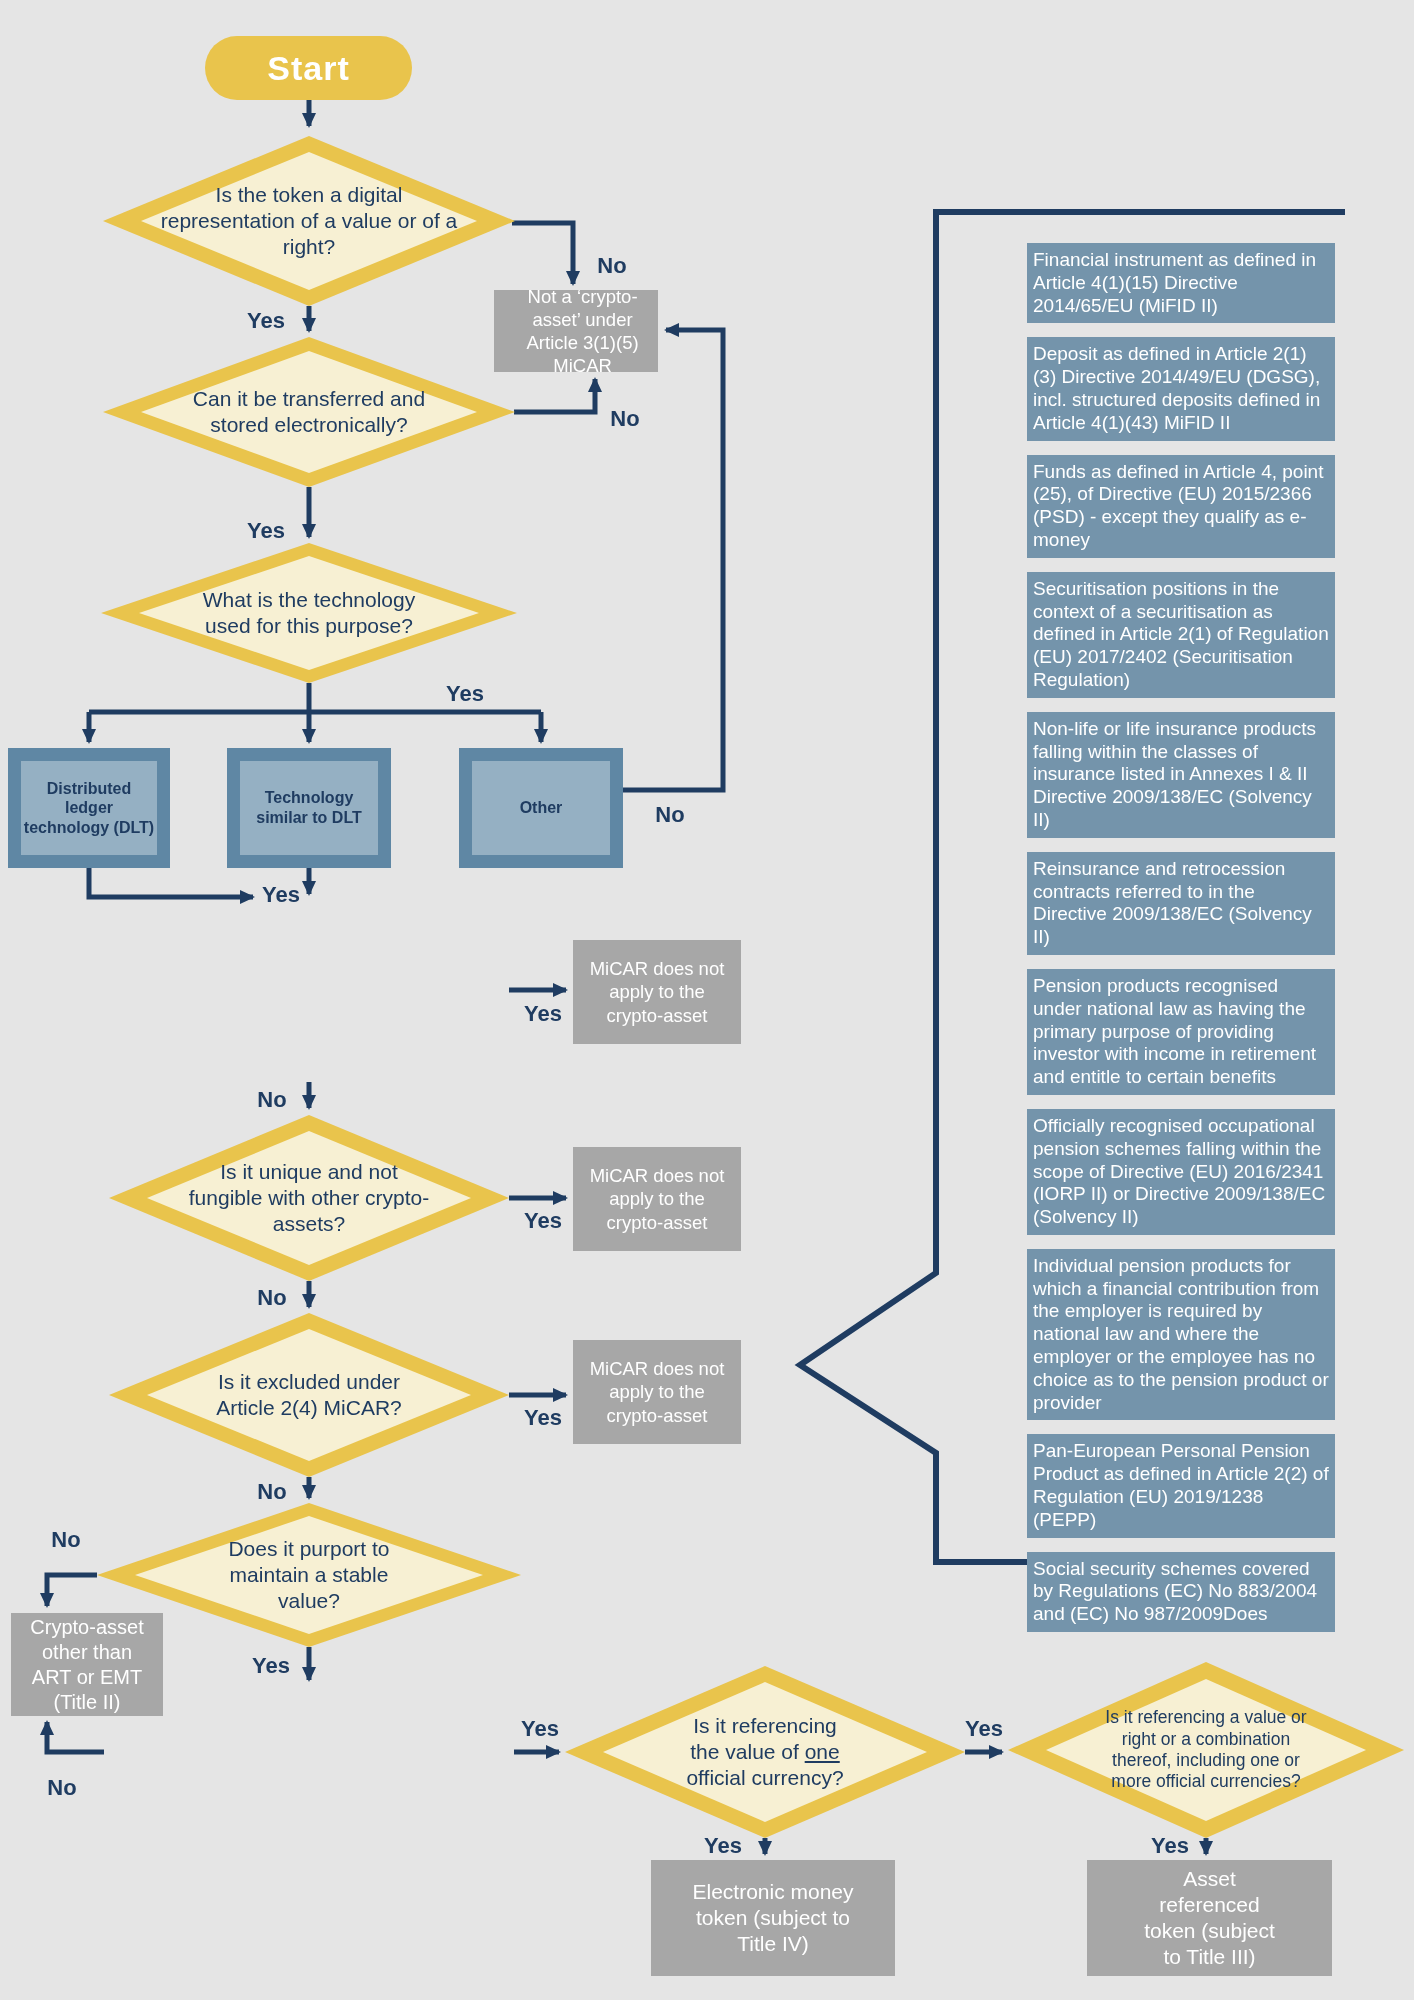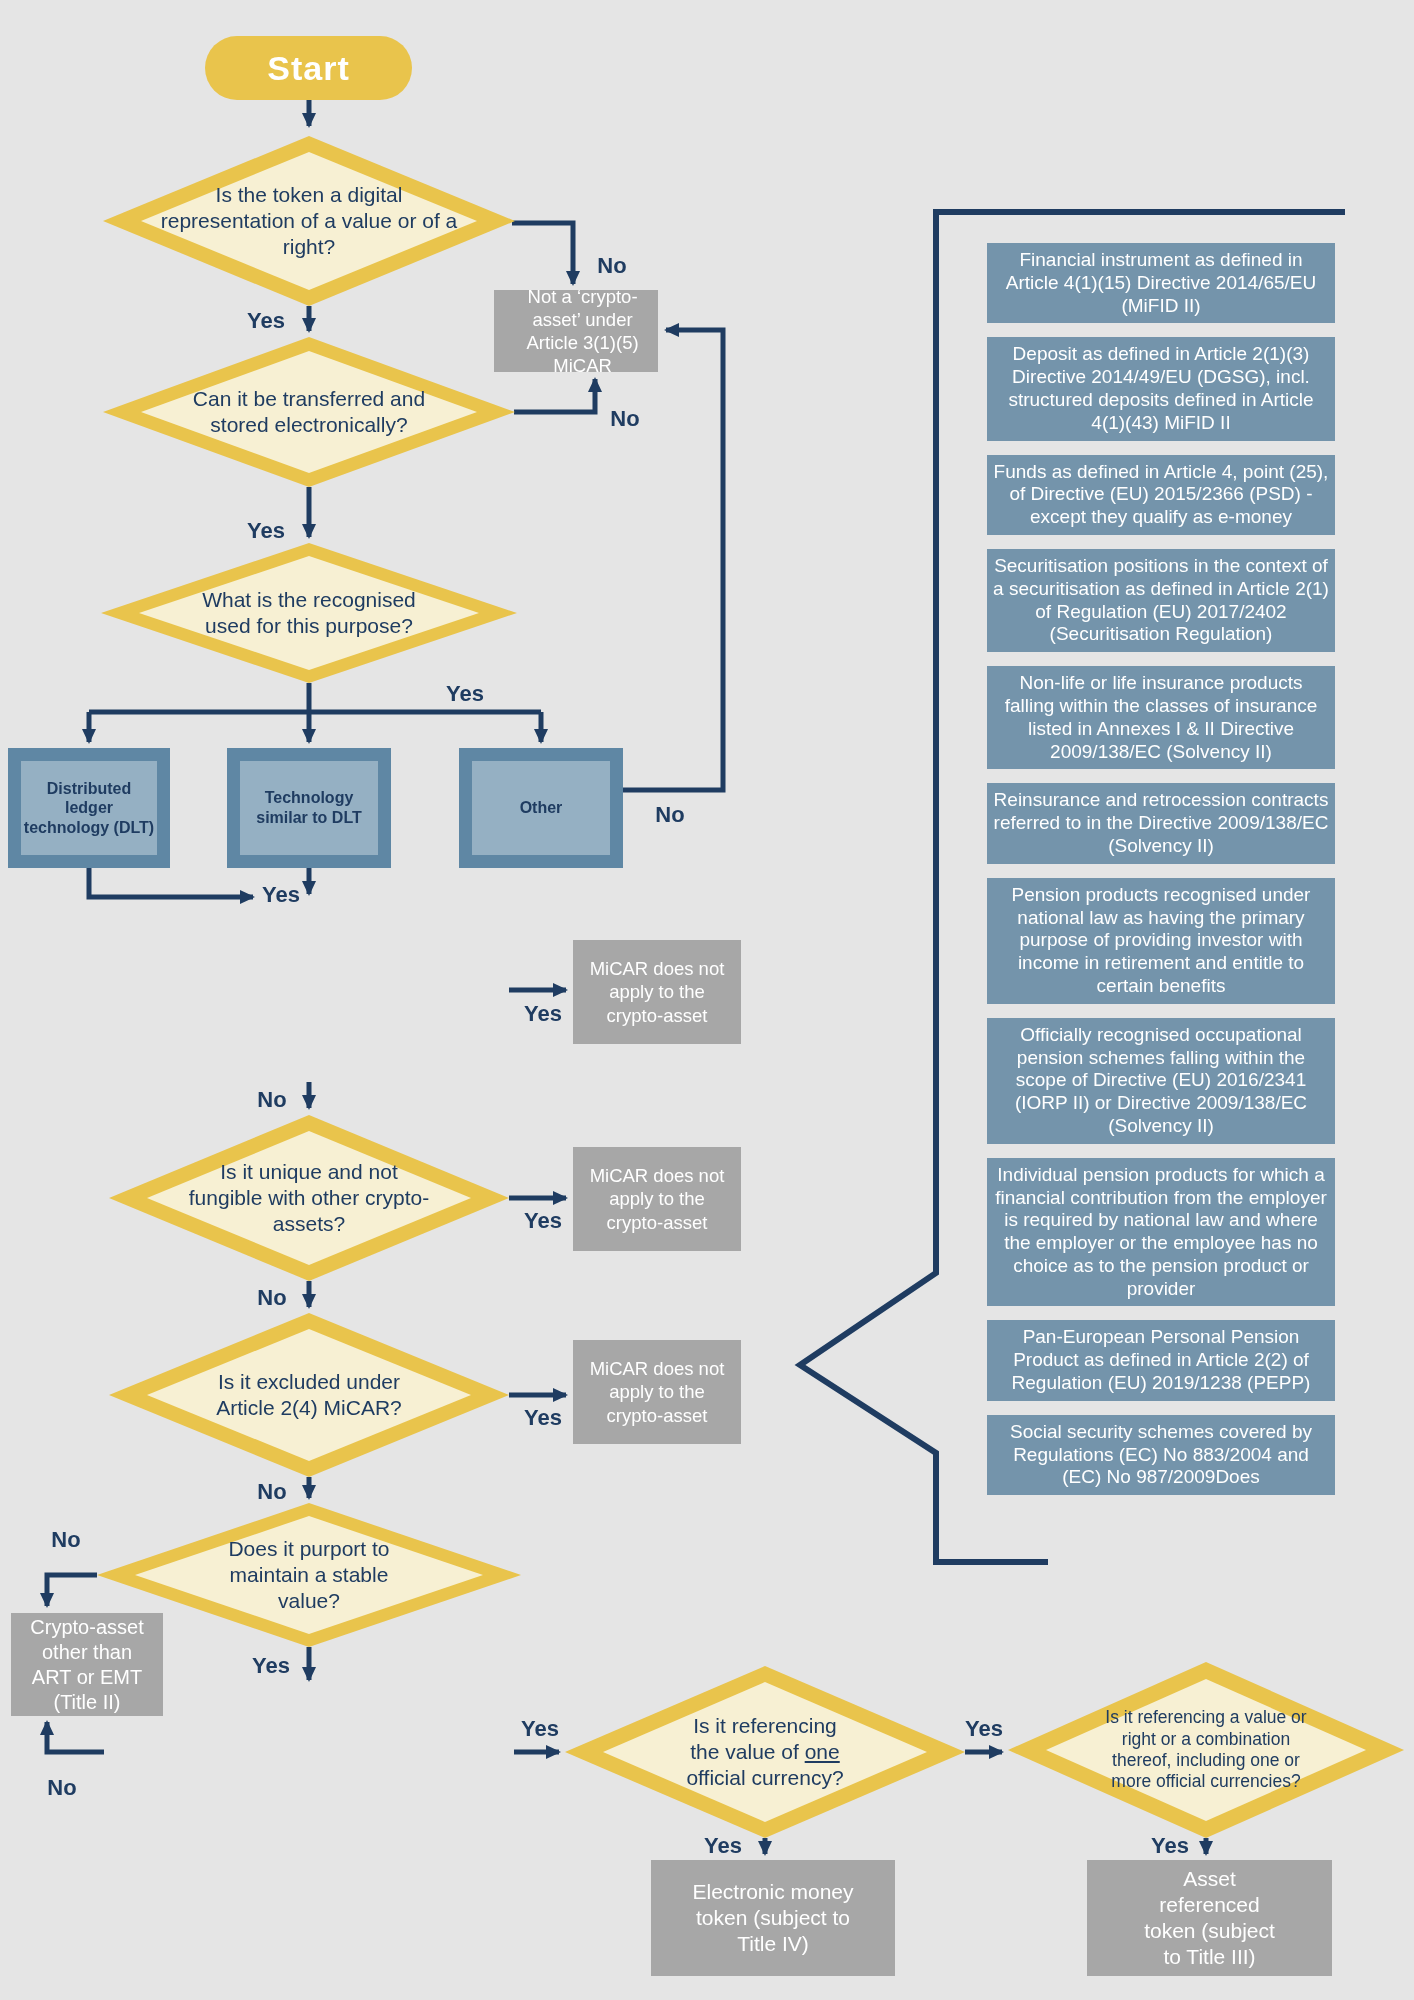--- a/index.html
+++ b/index.html
@@ -35,22 +35,22 @@
   .tech-box{position:absolute;z-index:2;background:#5f87a4;}
   .tech-box .panel{position:absolute;inset:13px;background:#95b0c3;
     display:flex;align-items:center;justify-content:center;text-align:center;
     color:#1f3c61;font-weight:bold;font-size:16px;line-height:1.22;}
   
   .lbl{position:absolute;z-index:3;transform:translate(-50%,-50%);
     color:#1f3c61;font-weight:bold;font-size:22px;white-space:nowrap;}
   
   #exclusions{position:absolute;left:987px;top:243px;width:348px;z-index:2;
     display:flex;flex-direction:column;gap:14px;}
-  .excl{background:#7494ab;color:#ffffff;text-align:center;
-    font-size:19px;line-height:1.2;padding:6px 6px;}
+  .excl{background:#7494ab;color:#ffffff;text-align:left;
+    font-size:19px;line-height:1.2;padding:6px 6px;margin-left:40px;}
 </style>
 </head>
 <body>
 
 <div id="canvas">
 
   <svg id="connectors" width="1414" height="2000" viewBox="0 0 1414 2000">
     <defs>
       <marker id="ah" markerUnits="userSpaceOnUse" markerWidth="22" markerHeight="22" refX="15" refY="11" orient="auto">
         <path d="M2,4 L17,11 L2,18 Z" fill="#1f3c61"></path>
@@ -106,21 +106,21 @@
     <div class="inner"></div>
     <div class="txt">
         <div>Can it be transferred and stored electronically?</div>
       </div>
   </div>
 
   <div class="diamond" style="left:101px;top:543px;width:416px;height:140px;--ix:38px;--iy:13px;--tw:232px;">
     <div class="shape"></div>
     <div class="inner"></div>
     <div class="txt">
-        <div>What is the recognised used for this purpose?</div>
+        <div>What is the technology used for this purpose?</div>
       </div>
   </div>
 
 
   <div class="diamond" style="left:109px;top:1115px;width:400px;height:166px;--ix:38px;--iy:16px;--tw:242px;">
     <div class="shape"></div>
     <div class="inner"></div>
     <div class="txt">
         <div>Is it unique and not fungible with other crypto-assets?</div>
       </div>

